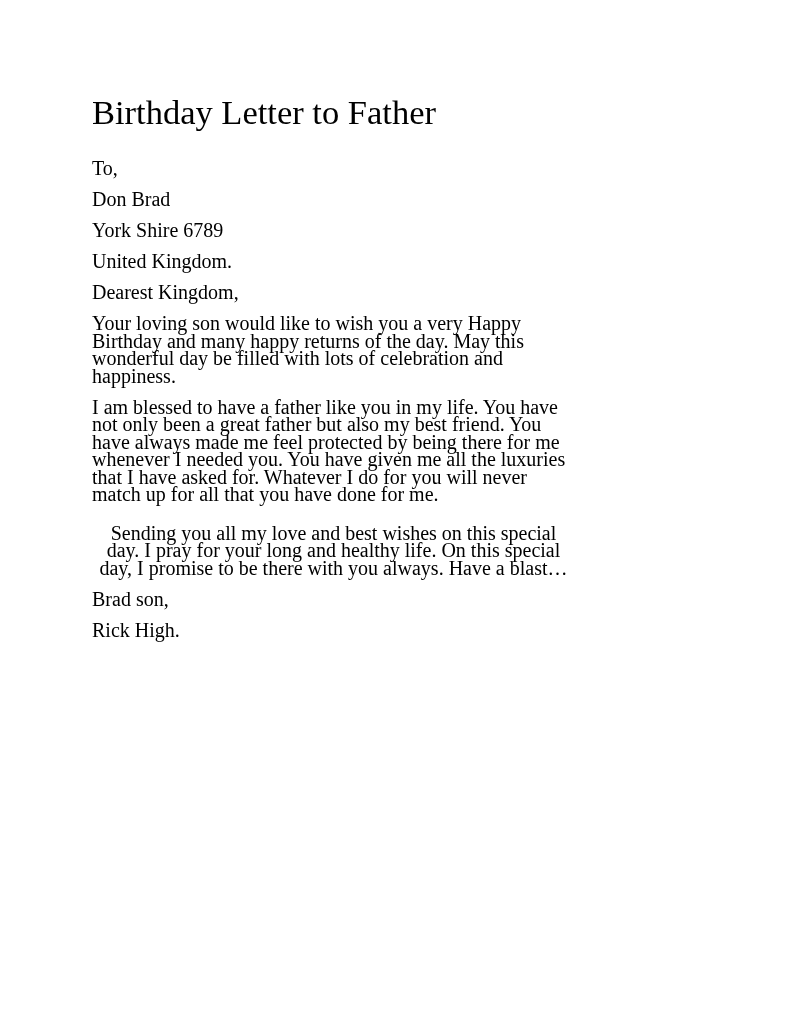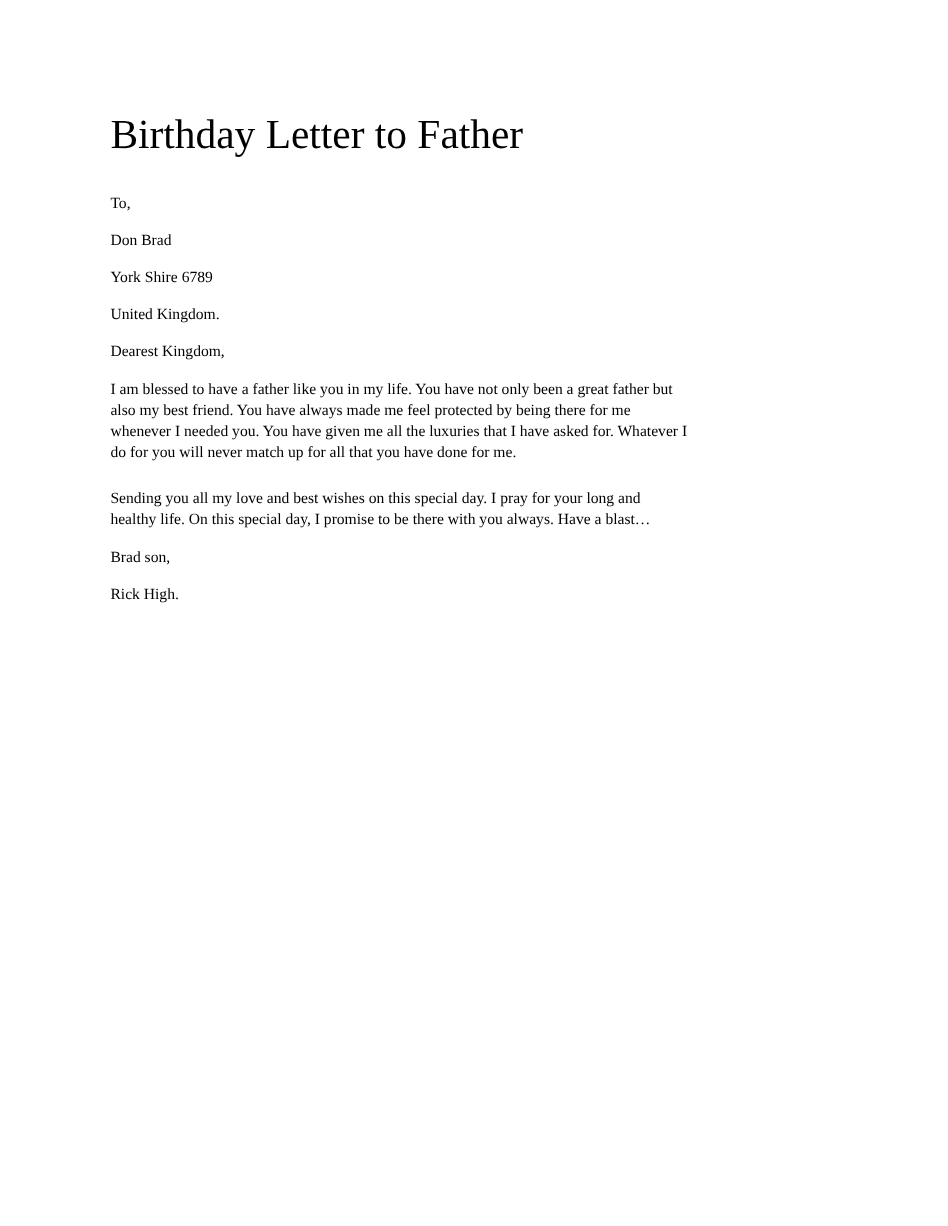--- a/index.html
+++ b/index.html
@@ -19,45 +19,47 @@
     overflow: hidden;
   }
   .doc-title {
     font-size: 34.5px;
     line-height: 40px;
     font-weight: 400;
     margin: 0 0 28px 0;
     letter-spacing: 0;
   }
   .line, .para {
-    font-size: 13px;
+    font-size: 20px;
     line-height: 17.5px;
     margin: 0 0 13.5px 0;
   }
   .para-extra-space {
     margin-top: 21px;
+    text-align: center;
   }
 </style>
 </head>
 <body>
 
 <div class="page">
   <h1 class="doc-title">Birthday Letter to Father</h1>
 
   <p class="line">To,</p>
 
   <p class="line">Don Brad</p>
 
 
   <p class="line">York Shire 6789</p>
 
   <p class="line">United Kingdom.</p>
 
   <p class="line">Dearest Kingdom,</p>
 
+  <p class="para">Your loving son would like to wish you a very Happy Birthday and many happy returns of the day. May this wonderful day be filled with lots of celebration and happiness.</p>
 
   <p class="para">I am blessed to have a father like you in my life. You have not only been a great father but also my best friend. You have always made me feel protected by being there for me whenever I needed you. You have given me all the luxuries that I have asked for. Whatever I do for you will never match up for all that you have done for me.</p>
 
   <p class="para para-extra-space">Sending you all my love and best wishes on this special day. I pray for your long and healthy life. On this special day, I promise to be there with you always. Have a blast…</p>
 
   <p class="line">Brad son,</p>
 
   <p class="line">Rick High.</p>
 </div>
 

